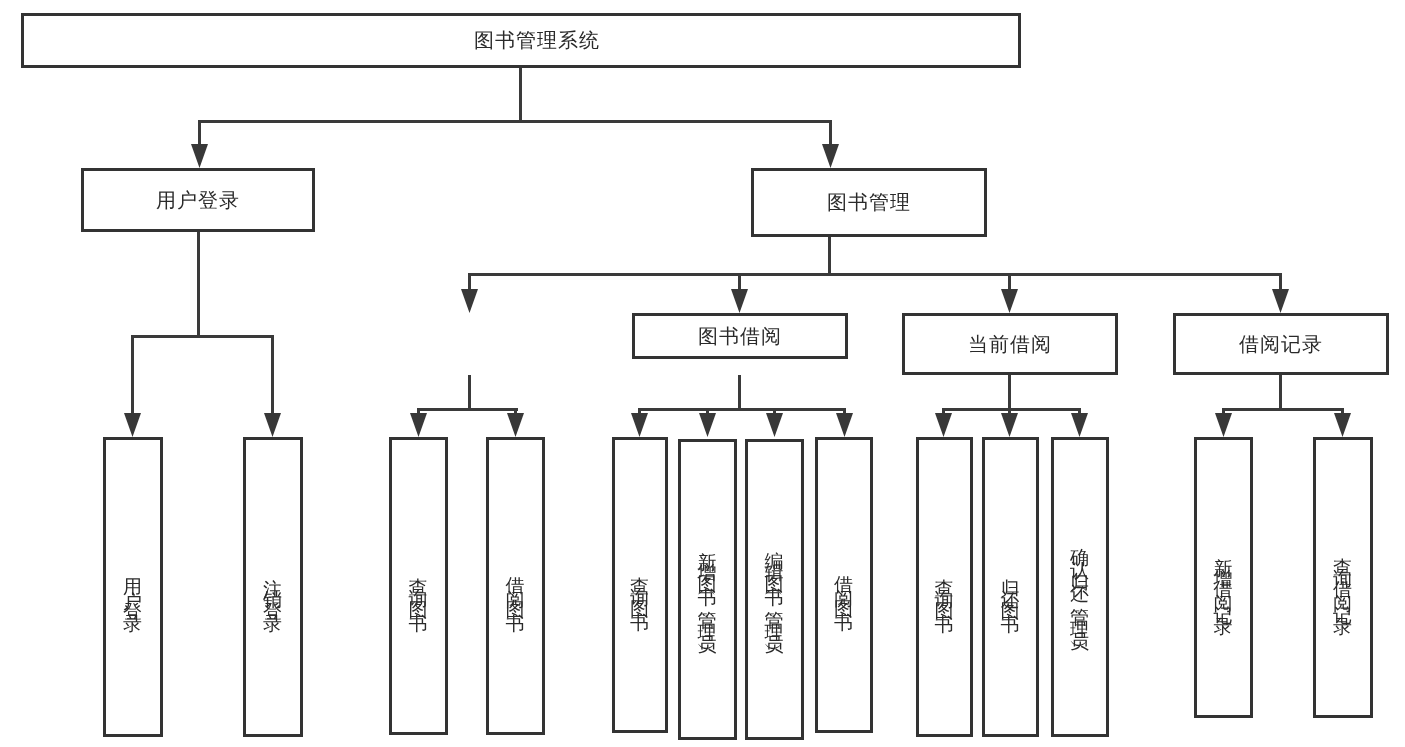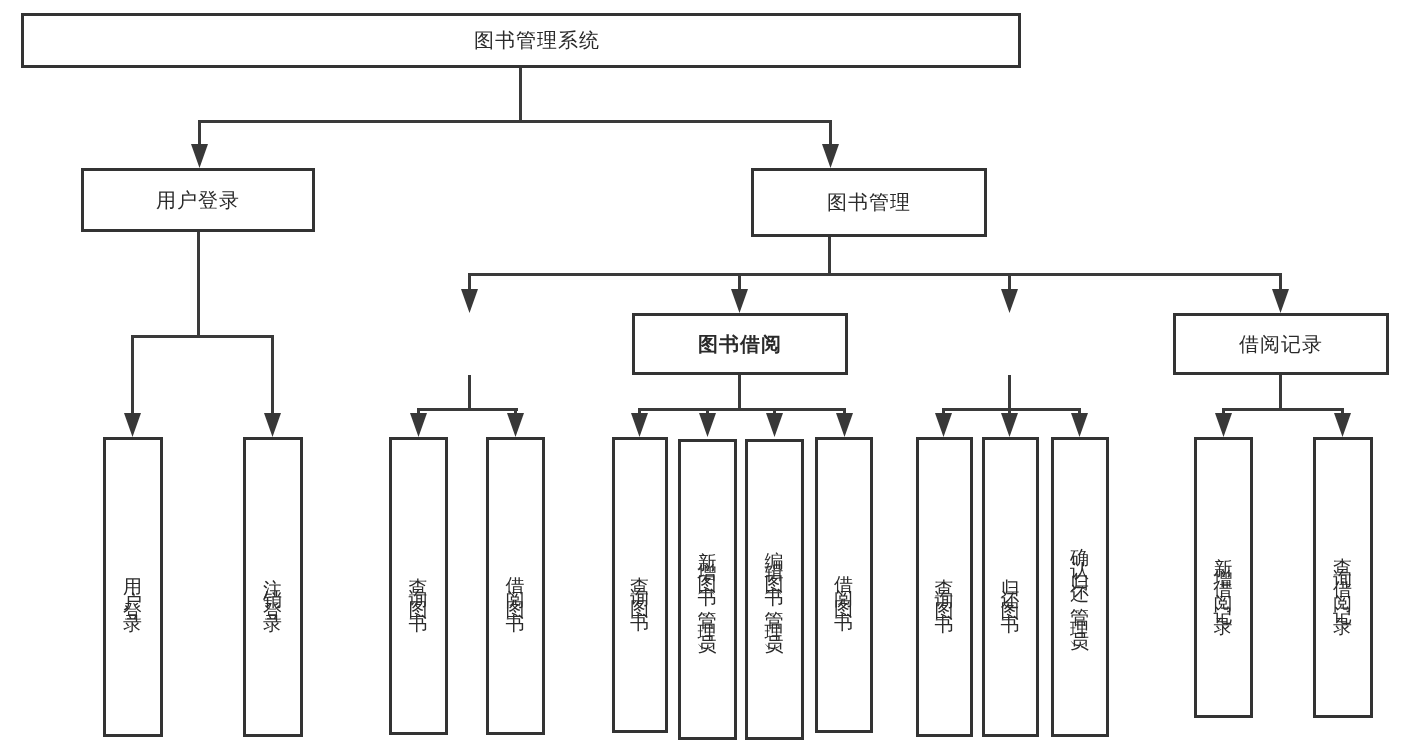--- a/index.html
+++ b/index.html
@@ -44,24 +44,27 @@
 
   <div class="node" style="left:81px;top:168px;width:234px;height:64px;">
     <span>用户登录</span>
   </div>
 
   <div class="node" style="left:711px;top:168px;width:236px;height:69px;margin-left:40px;">
     <span>图书管理</span>
   </div>
 
 
-  <div class="node" style="left:632px;top:313px;width:216px;height:62px;font-weight:bold;">
+  <div class="node" style="left:632px;top:313px;width:216px;height:46px;">
     <span>图书借阅</span>
   </div>
 
+  <div class="node" style="left:902px;top:313px;width:216px;height:62px;">
+    <span>当前借阅</span>
+  </div>
 
   <div class="node" style="left:1173px;top:313px;width:216px;height:62px;">
     <span>借阅记录</span>
   </div>
 
   <div class="leaf" style="left:103px;top:437px;width:60px;height:300px;">
     <span>用户登录</span>
   </div>
   <div class="leaf" style="left:243px;top:437px;width:60px;height:300px;">
     <span>注销登录</span>

